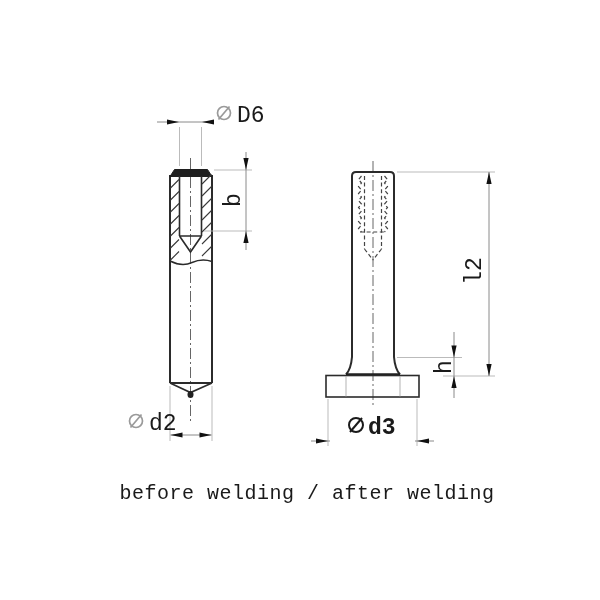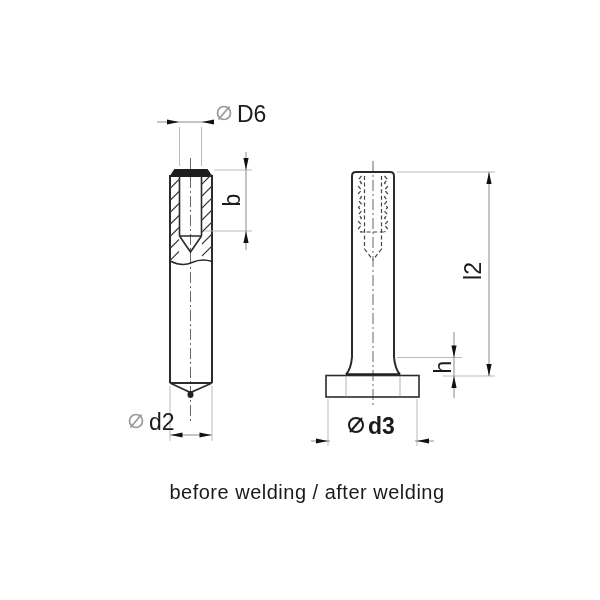--- a/index.html
+++ b/index.html
@@ -1,17 +1,17 @@
 <!DOCTYPE html>
 <html><head>
 <meta charset="utf-8">
 <style>
   html,body{margin:0;padding:0;background:#fff;}
   .stage{position:relative;width:600px;height:600px;background:#ffffff;overflow:hidden;
-         font-family:Liberation Sans, sans-serif;}
+         font-family:Liberation Mono, monospace;}
   svg{position:absolute;left:0;top:0;}
   text{fill:#1a1a1a;}
   .dimtext{font-size:23px;}
   .dimtext-bold{font-size:23px;font-weight:700;}
   .caption{font-size:20px;letter-spacing:0.5px;}
 </style>
 </head>
 <body>
 
 <div class="stage">

